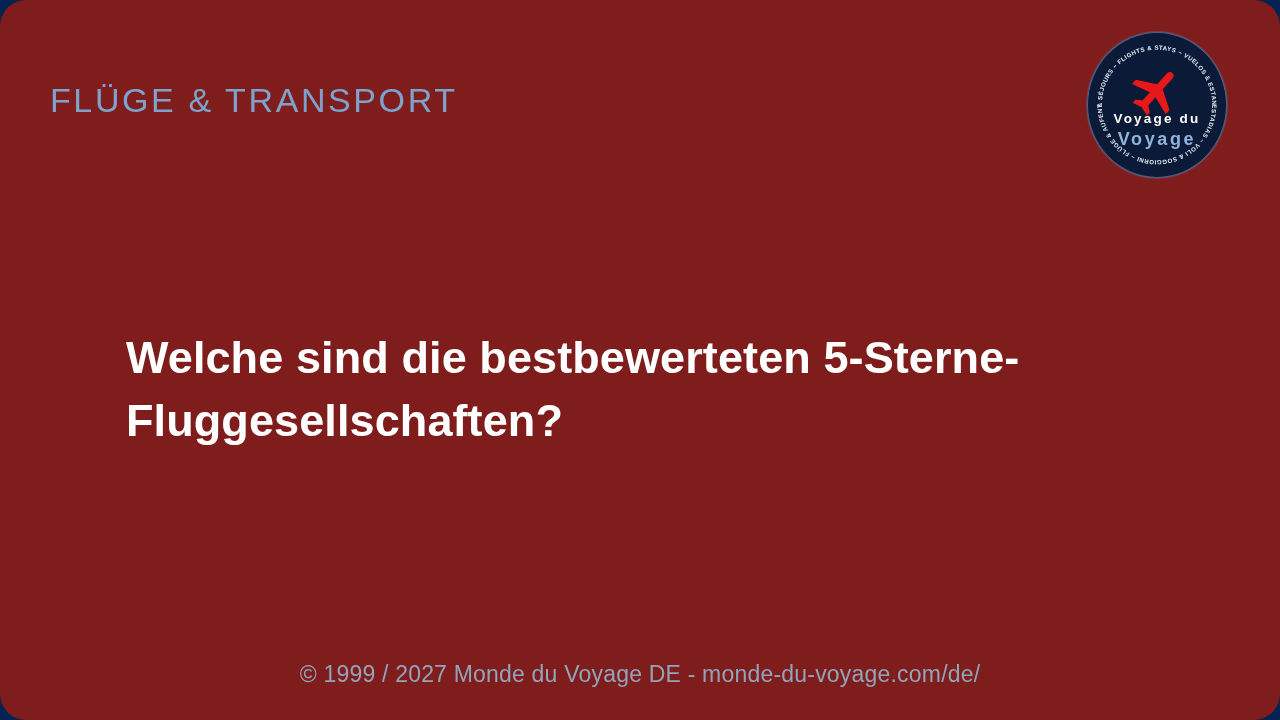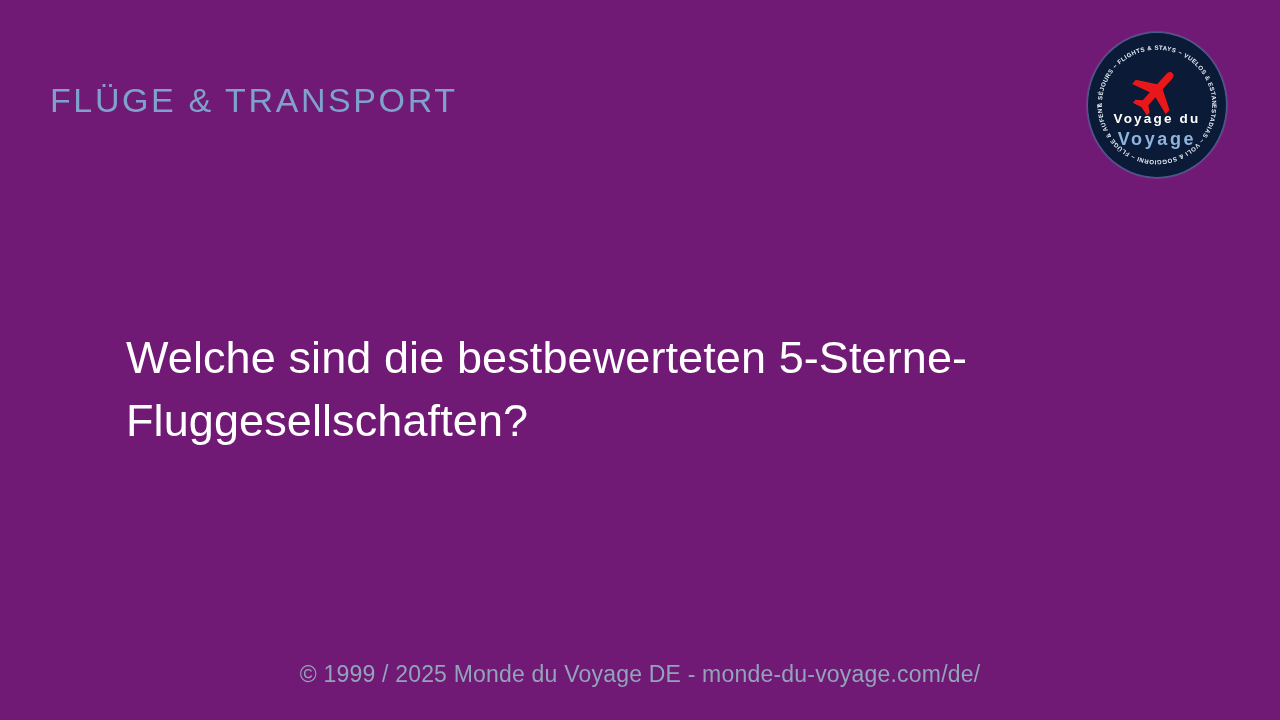--- a/index.html
+++ b/index.html
@@ -11,21 +11,22 @@
     height: 720px;
     overflow: hidden;
     background: #002255;
     font-family: "Liberation Sans", sans-serif;
     position: relative;
   }
 
   .page {
     position: absolute;
     inset: 0;
-    background: #701a75;
+    background: #7f1d1d;
+    border-radius: 26px;
   }
 
   
   .category-header {
     position: absolute;
     left: 50px;
     top: 82px;
     font-family: "Liberation Sans", sans-serif;
     font-size: 34px;
     font-weight: 300;
@@ -101,21 +102,21 @@
   }
 
   
   .main-heading {
     position: absolute;
     left: 126px;
     top: 296px;
     width: 960px;
     font-family: "Liberation Sans", sans-serif;
     font-size: 45px;
-    font-weight: 400;
+    font-weight: 700;
     line-height: 63px;
     color: #ffffff;
     letter-spacing: 0.1px;
   }
 
   
   .footer {
     position: absolute;
     left: 0;
     right: 0;
@@ -160,15 +161,15 @@
       <div class="logo-wordmark">
         <div class="logo-line-1">Voyage du</div>
         <div class="logo-line-2">Voyage</div>
       </div>
 
     </div>
   </div>
 
   <h1 class="main-heading">Welche sind die bestbewerteten 5-Sterne-Fluggesellschaften?</h1>
 
-  <div class="footer">© 1999 / 2025 Monde du Voyage DE - monde-du-voyage.com/de/</div>
+  <div class="footer">© 1999 / 2027 Monde du Voyage DE - monde-du-voyage.com/de/</div>
 
 </div>
 
 </body></html>

